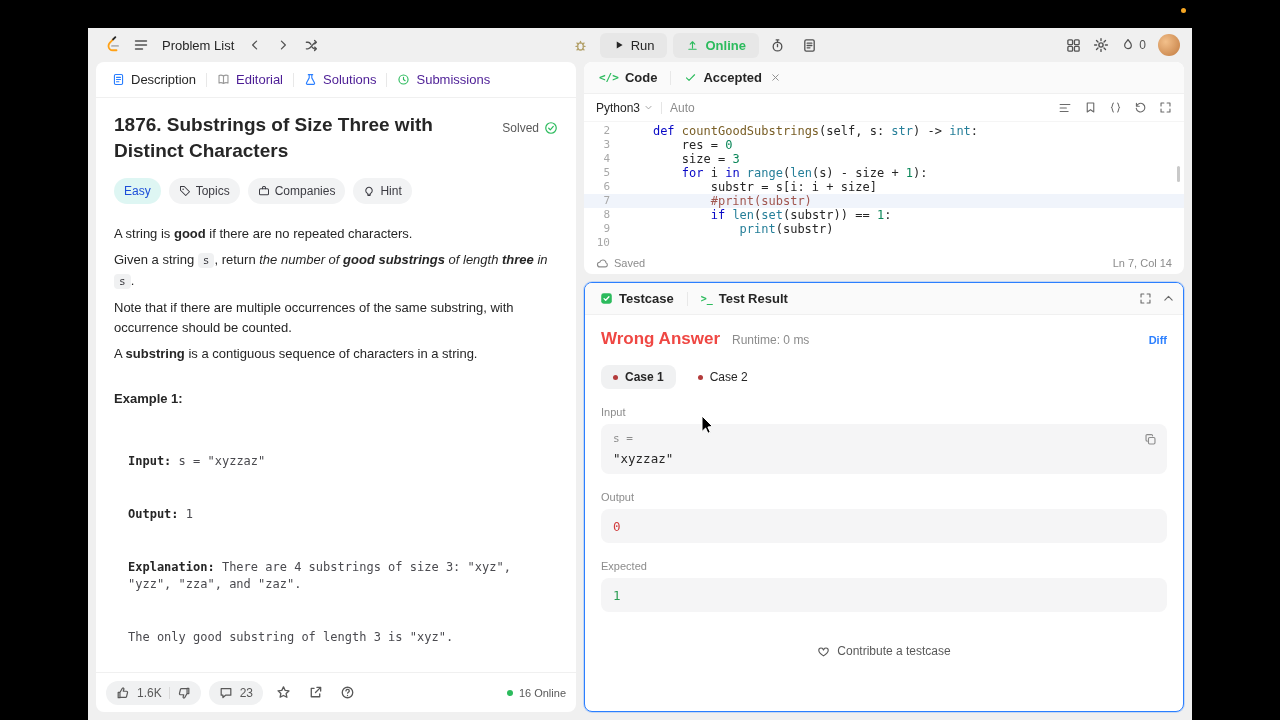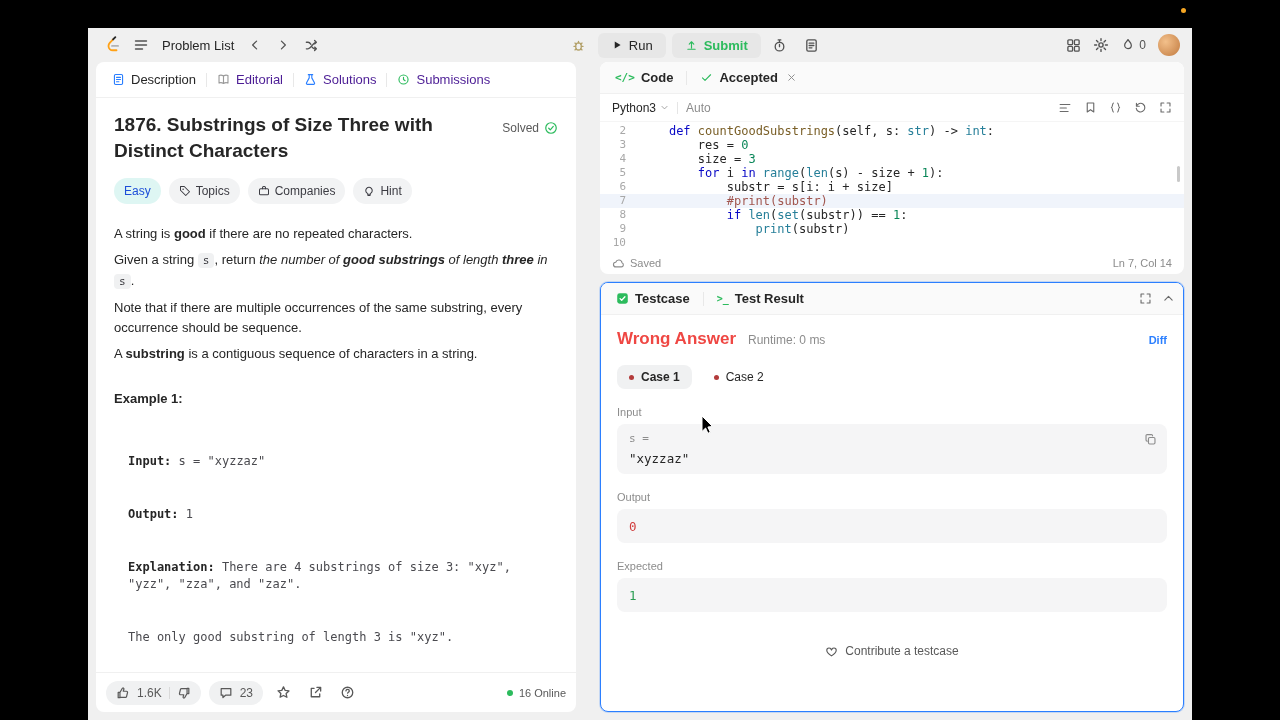--- a/index.html
+++ b/index.html
@@ -14,21 +14,21 @@
   .nv{display:flex;align-items:center;justify-content:center;width:26px;height:26px;border-radius:6px;color:#525252}
   .nav-title{color:#262626;padding:0 6px;font-size:13px;cursor:default}
   .nav-center{margin:0 auto;display:flex;align-items:center;gap:6px}
   .btn{display:flex;gap:6px;align-items:center;background:#e7e7e7;border:none;border-radius:6px;padding:5px 13px;font-size:13px;font-family:inherit;color:#262626;cursor:pointer}
   .btn-submit{color:#2cbb5d;font-weight:600}
   .nav-right{display:flex;align-items:center;gap:12px;color:#525252}
   .streak{display:flex;align-items:center;gap:4px;font-size:12px;color:#525252}
   .avatar{width:22px;height:22px;border-radius:50%;background:radial-gradient(circle at 35% 35%,#f3c08b,#c17a3f)}
 
   
-  .main{flex:1;display:flex;gap:24px;padding:0 8px 8px;min-height:0}
+  .main{flex:1;display:flex;gap:8px;padding:0 8px 8px;min-height:0}
   .panel{background:#fff;border-radius:8px;overflow:hidden;display:flex;flex-direction:column;min-width:0}
   .desc-panel{width:480px;flex:none}
   .right-col{flex:1;display:flex;flex-direction:column;gap:8px;min-width:0}
   .code-panel{height:212px;flex:none}
   .test-panel{flex:1;border:1px solid #2b7fff;box-shadow:0 0 0 1px rgba(43,127,255,.22)}
 
   
   .tabbar{display:flex;align-items:center;height:36px;padding:0 8px;border-bottom:1px solid #f0f0f0;font-size:13px;flex:none}
   .tab{display:flex;align-items:center;gap:6px;padding:0 8px;color:#262626;font-weight:500;cursor:pointer}
   .tab.dim{color:#4c1d95;font-weight:400}
@@ -154,21 +154,21 @@
       <button class="btn">
         <svg width="12" height="12" viewBox="0 0 16 16">
             <path d="M5 3.2v9.6L12.8 8z" fill="#262626"></path>
           </svg>
         <span>Run</span>
       </button>
       <button class="btn btn-submit">
         <svg class="ic" width="13" height="13" viewBox="0 0 16 16" style="color:#2cbb5d">
             <path d="M8 11V3.8M5.2 6.2L8 3.4l2.8 2.8M3.5 12.6h9"></path>
           </svg>
-        <span>Submit</span>
+        <span>Online</span>
       </button>
       <span class="nv">
         <svg class="ic" width="15" height="15" viewBox="0 0 16 16">
             <circle cx="8" cy="9.2" r="4.6"></circle>
             <path d="M8 6.9v2.3M6.6 2h2.8M8 2v2.2"></path>
           </svg>
       </span>
       <span class="nv">
         <svg class="ic" width="15" height="15" viewBox="0 0 16 16">
             <rect x="3" y="2" width="10" height="12" rx="1.5"></rect>
@@ -268,21 +268,21 @@
           <span class="chip">
             <svg class="ic" width="12" height="12" viewBox="0 0 16 16">
                 <path d="M5.2 10.6a4.3 4.3 0 1 1 5.6 0c-.6.5-.8 1-.8 1.6H6c0-.6-.2-1.1-.8-1.6zM6.5 14h3"></path>
               </svg>
             <span>Hint</span>
           </span>
         </div>
 
         <p class="para"><span class="tk-p">A string is </span><span class="tk-b">good</span><span class="tk-p"> if there are no repeated characters.</span></p>
         <p class="para"><span class="tk-p">Given a string </span><span class="tk-c">s</span><span class="tk-p">, return </span><span class="tk-i">the number of </span><span class="tk-bi">good substrings</span><span class="tk-i"> of length </span><span class="tk-bi">three</span><span class="tk-i"> in </span><span class="tk-c">s</span><span class="tk-p">.</span></p>
-        <p class="para"><span class="tk-p">Note that if there are multiple occurrences of the same substring, every occurrence should be sequence.</span></p>
+        <p class="para"><span class="tk-p">Note that if there are multiple occurrences of the same substring, with occurrence should be counted.</span></p>
         <p class="para"><span class="tk-p">A </span><span class="tk-b">substring</span><span class="tk-p"> is a contiguous sequence of characters in a string.</span></p>
 
         <p class="ex-label">Example 1:</p>
         <div class="ex-block">
           <div class="ex-line"><span class="tk-b">Input: </span><span class="tk-p">s = "xyzzaz"</span></div>
           <div class="ex-line"><span class="tk-b">Output: </span><span class="tk-p">1</span></div>
           <div class="ex-line"><span class="tk-b">Explanation: </span><span class="tk-p">There are 4 substrings of size 3: "xyz", "yzz", "zza", and "zaz".</span></div>
           <div class="ex-line"><span class="tk-p">The only good substring of length 3 is "xyz".</span></div>
         </div>
 

